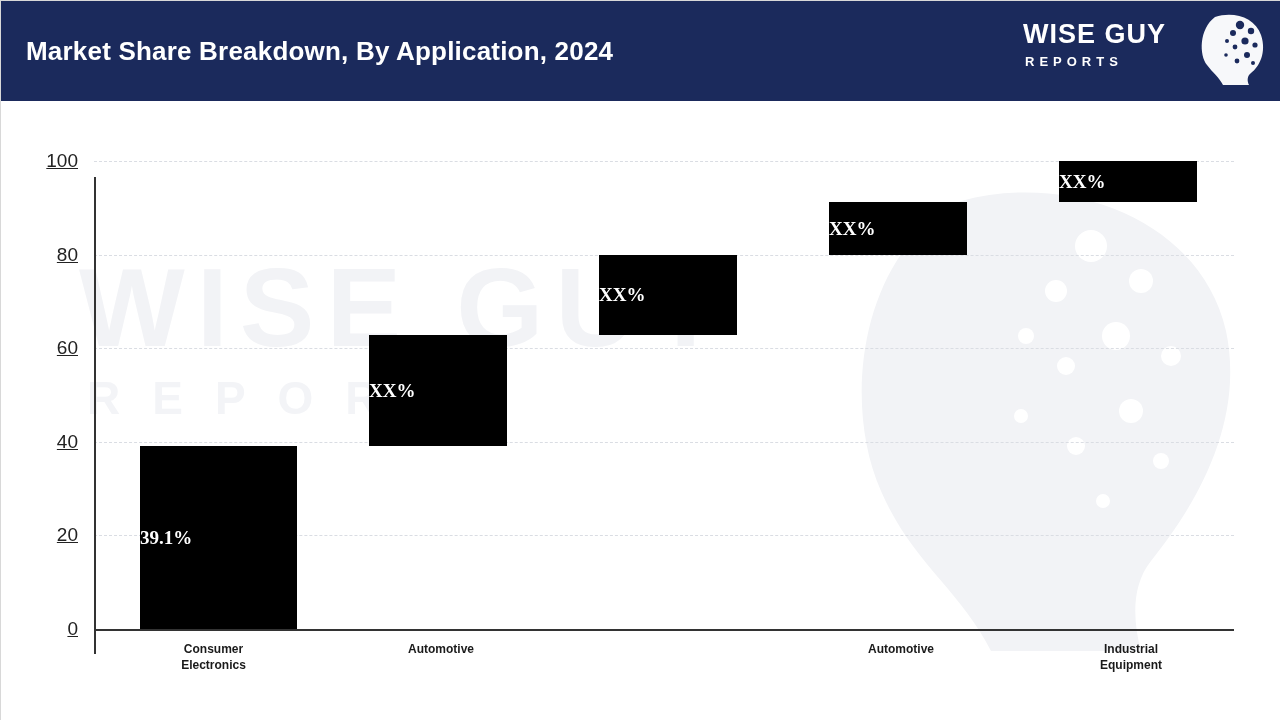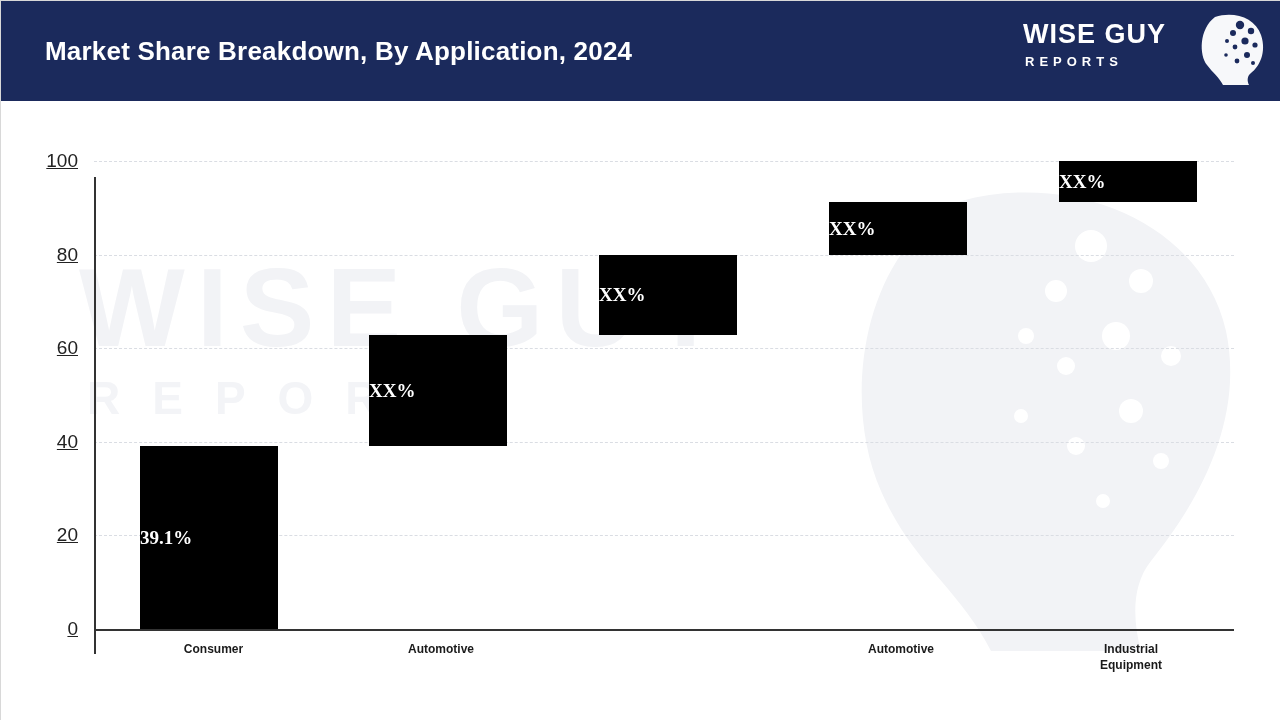--- a/index.html
+++ b/index.html
@@ -30,21 +30,21 @@
     width: 1280px;
     height: 100px;
     background: #1b2a5c;
     display: flex;
     align-items: center;
   }
   .header-title {
     color: #ffffff;
     font-size: 26px;
     font-weight: bold;
-    margin-left: 44px;
+    margin-left: 25px;
     letter-spacing: 0.2px;
     white-space: nowrap;
   }
   .logo {
     position: absolute;
     right: 8px;
     top: 6px;
     width: 250px;
     height: 88px;
   }
@@ -238,21 +238,21 @@
       </svg>
     </div>
 
     <div class="plot">
       <div class="grid-line" style="top:0px;"></div>
       <div class="grid-line" style="top:93.6px;"></div>
       <div class="grid-line" style="top:187.2px;"></div>
       <div class="grid-line" style="top:280.8px;"></div>
       <div class="grid-line" style="top:374.4px;"></div>
 
-      <div class="bar" style="left:46px; width:138px; top:285px; bottom:0px; height:183px;">
+      <div class="bar" style="left:46px; width:157px; top:285px; bottom:0px; height:183px;">
         <span class="bar-label">39.1%</span>
       </div>
 
       <div class="bar" style="left:275px; width:138px; top:174px; height:111px;">
         <span class="bar-label">XX%</span>
       </div>
 
       <div class="bar" style="left:505px; width:138px; top:94px; height:80px;">
         <span class="bar-label">XX%</span>
       </div>
@@ -273,20 +273,21 @@
       <div class="tick-label" style="top:0px;">100</div>
       <div class="tick-label" style="top:93.6px;">80</div>
       <div class="tick-label" style="top:187.2px;">60</div>
       <div class="tick-label" style="top:280.8px;">40</div>
       <div class="tick-label" style="top:374.4px;">20</div>
       <div class="tick-label" style="top:468px;">0</div>
     </div>
 
     <div class="cat-label" style="left:70px; top:540px; width:285px;">
       <div>Consumer</div>
+      <div>Electronics</div>
     </div>
     <div class="cat-label" style="left:300px; top:540px; width:280px;text-align:center;">
       <div>Automotive</div>
     </div>
     <div class="cat-label" style="left:760px; top:540px; width:280px;">
       <div>Automotive</div>
     </div>
     <div class="cat-label" style="left:990px; top:540px; width:280px;">
       <div>Industrial</div>
       <div>Equipment</div>

